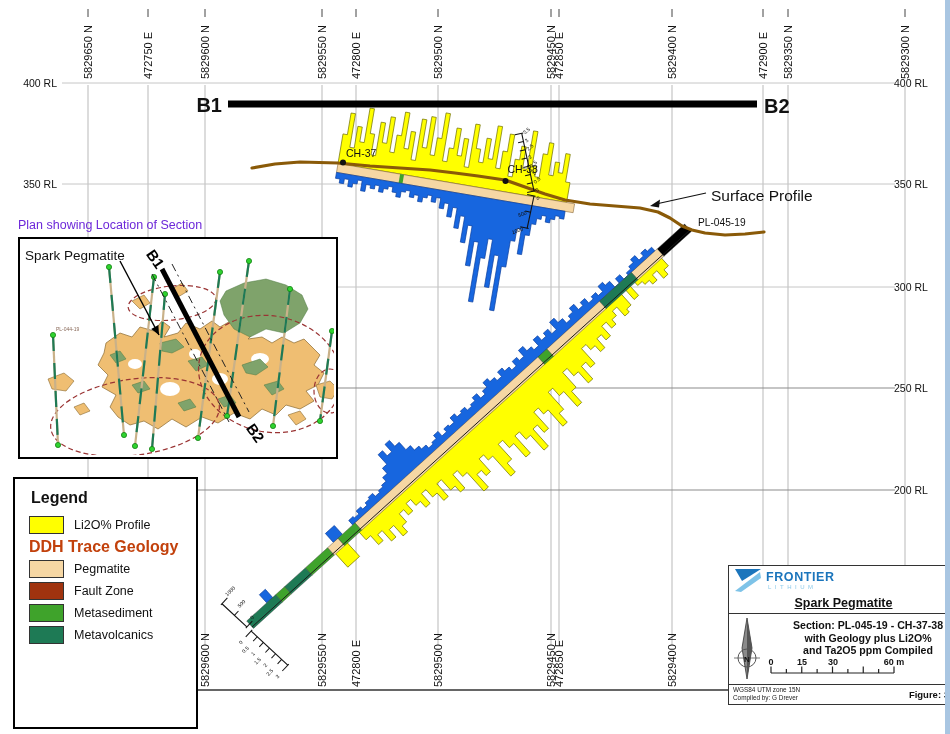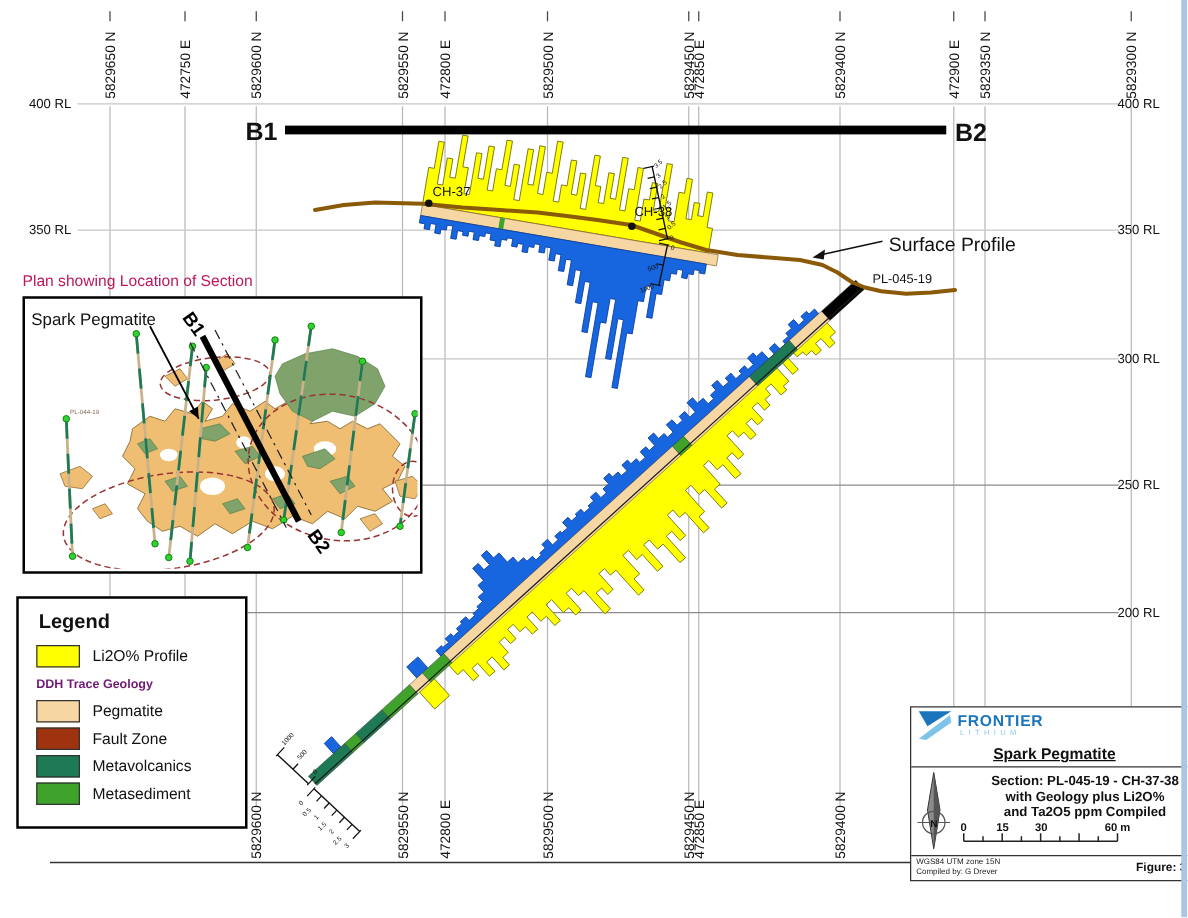--- a/index.html
+++ b/index.html
@@ -1,30 +1,30 @@
 <!DOCTYPE html>
 <html><head>
 <meta charset="utf-8">
 <style>
   html,body{margin:0;padding:0;background:#fff;}
   .stage{position:relative;width:950px;height:734px;background:#fff;overflow:hidden;
          font-family:"Liberation Sans",sans-serif;}
   svg text{font-family:"Liberation Sans",sans-serif;}
   #main-svg{position:absolute;left:0;top:0;}
   .edge-strip{position:absolute;right:0;top:0;width:5px;height:734px;}
-  .inset-title{position:absolute;left:18px;top:218px;font-size:12.5px;color:#be185d;}
+  .inset-title{position:absolute;left:18px;top:218px;font-size:12.5px;color:#6d28d9;}
   .inset-box{position:absolute;left:18px;top:237px;width:320px;height:222px;border:2.5px solid #000;
              background:#fff;box-sizing:border-box;}
-  .legend-box{position:absolute;left:13px;top:477px;width:185px;height:186px;border:2.5px solid #000;
+  .legend-box{position:absolute;left:13px;top:477px;width:185px;height:252px;border:2.5px solid #000;
               background:#fff;box-sizing:border-box;padding:8px 12px 6px 14px;}
   .legend-title{font-size:16px;font-weight:bold;color:#111;margin:2px 0 7px 2px;}
   .legend-row{display:flex;align-items:center;height:22px;}
   .legend-swatch{width:33px;height:16px;border:1px solid #333;margin-right:10px;flex:0 0 auto;}
   .legend-label{font-size:12.5px;color:#111;}
-  .legend-subhead{font-size:10px;font-weight:bold;color:#701a75;height:22px;display:flex;align-items:center;}
+  .legend-subhead{font-size:16px;font-weight:bold;color:#c2410c;height:22px;display:flex;align-items:center;}
   .tb{position:absolute;left:728px;top:565px;width:231px;height:140px;border:1.6px solid #333;
       background:#fff;box-sizing:border-box;}
   .tb-top{position:relative;height:47px;border-bottom:1.4px solid #333;}
   .tb-logo{position:absolute;left:3px;top:2px;}
   .tb-brand{position:absolute;left:37px;top:4px;font-size:12.5px;font-weight:bold;letter-spacing:0.6px;}
   .tb-brand-sub{position:absolute;left:39px;top:18px;font-size:6px;letter-spacing:3.5px;}
   .tb-project{position:absolute;left:0;right:0;bottom:3px;text-align:center;font-size:12.5px;
               font-weight:bold;text-decoration:underline;color:#111;}
   .tb-mid{position:relative;height:70px;border-bottom:1.4px solid #333;}
   .tb-north{position:absolute;left:3px;top:2px;}
@@ -282,26 +282,26 @@
     <div id="legend-geo">
         <div class="legend-row">
           <div class="legend-swatch" style="background: rgb(246, 215, 164);"></div>
           <div class="legend-label">Pegmatite</div>
         </div>
         <div class="legend-row">
           <div class="legend-swatch" style="background: rgb(160, 51, 15);"></div>
           <div class="legend-label">Fault Zone</div>
         </div>
         <div class="legend-row">
+          <div class="legend-swatch" style="background: rgb(63, 163, 43);"></div>
+          <div class="legend-label">Metasediment</div>
+        </div>
+        <div class="legend-row">
           <div class="legend-swatch" style="background: rgb(30, 122, 85);"></div>
           <div class="legend-label">Metavolcanics</div>
-        </div>
-        <div class="legend-row">
-          <div class="legend-swatch" style="background: rgb(63, 163, 43);"></div>
-          <div class="legend-label">Metasediment</div>
         </div>
       </div>
   </div>
 
   <div class="tb">
     <div class="tb-top">
       <svg class="tb-logo" width="32" height="26">
         <polygon points="3,1 29,1 10,13" fill="#1B75BC"></polygon>
         <polygon points="3,23 28,4 29,10 9,24" fill="#7EC3E8"></polygon>
       </svg>

